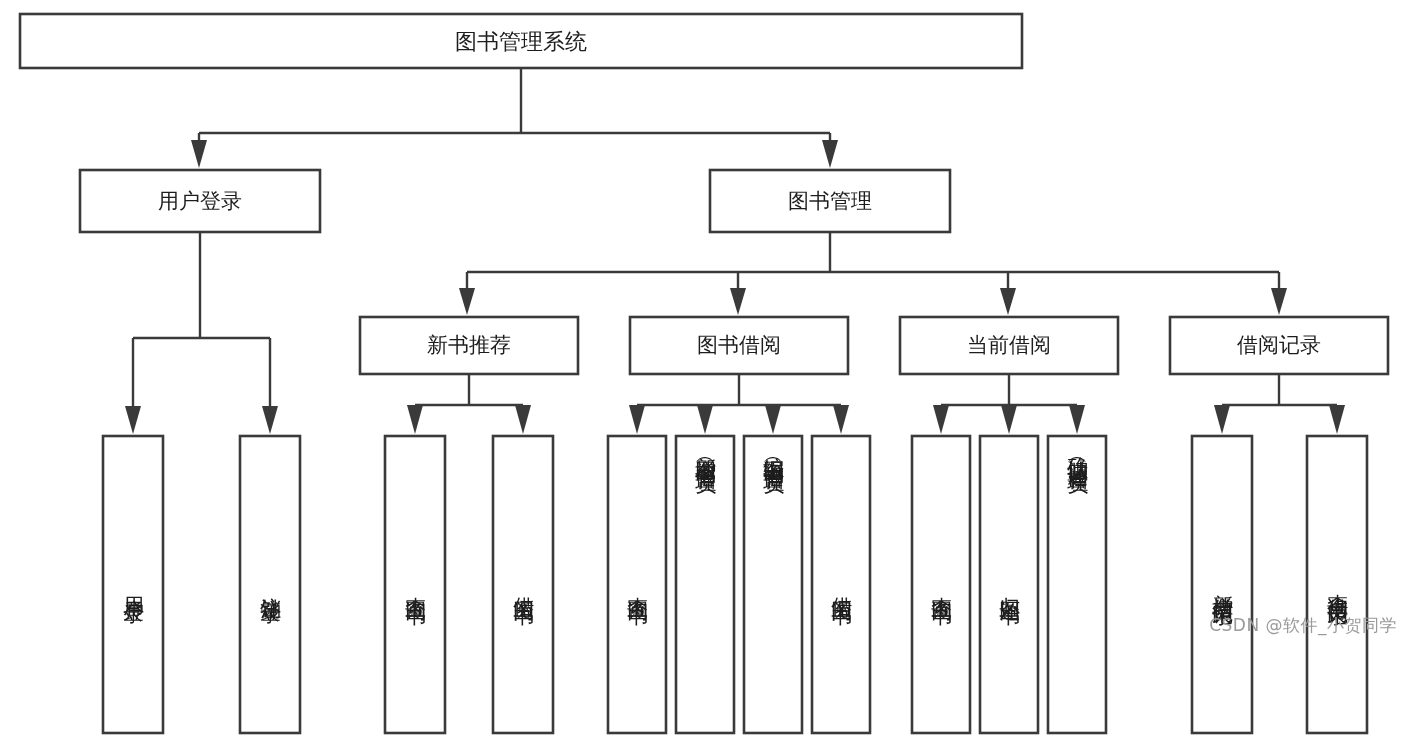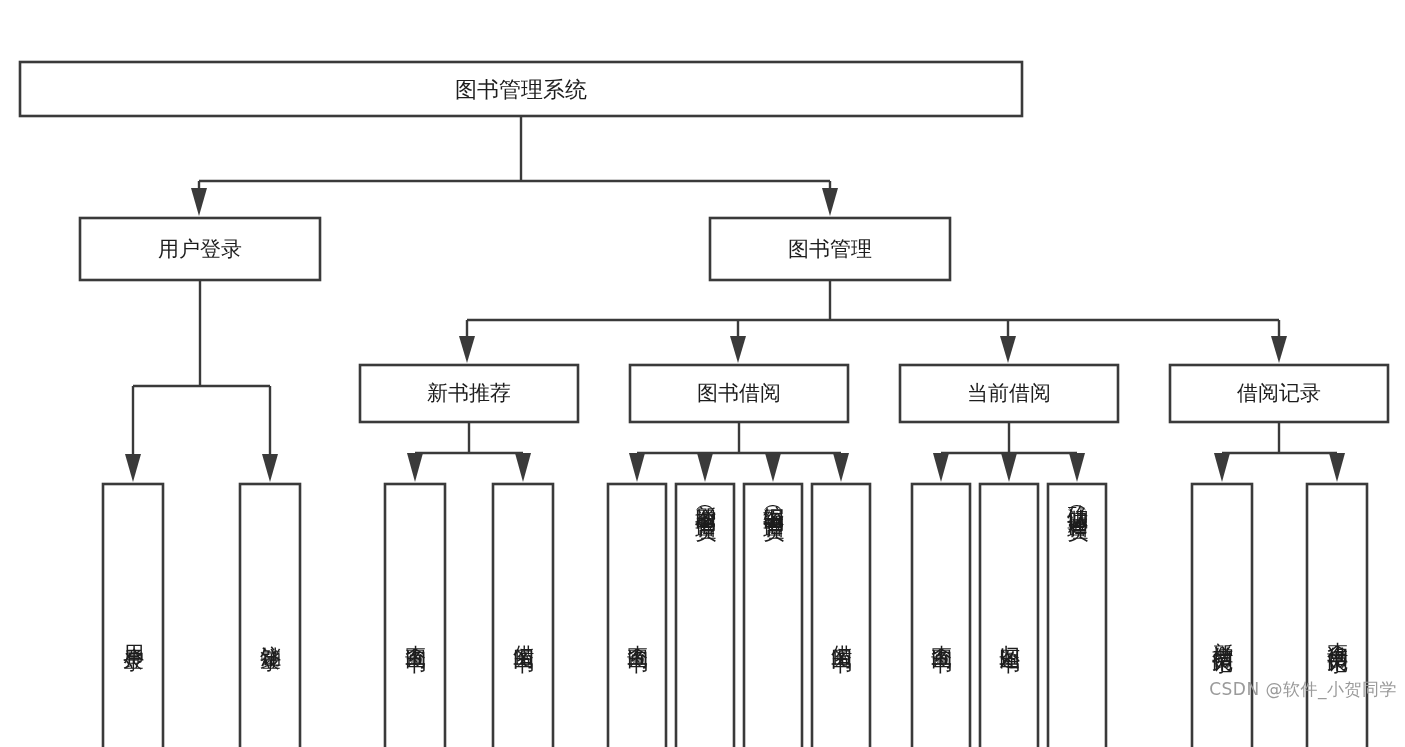--- a/index.html
+++ b/index.html
@@ -11,21 +11,20 @@
     width: 1405px;
     height: 747px;
     font-family: "DejaVu Sans", "Liberation Sans", sans-serif;
     overflow: hidden;
   }
   #diagram-root {
     position: relative;
     width: 1405px;
     height: 657px;
     background: #ffffff;
-    margin-top: 48px;
   }
   svg#flowchart {
     position: absolute;
     top: 0;
     left: 0;
     width: 1405px;
     height: 747px;
     display: block;
   }
   .node-box {
@@ -70,21 +69,21 @@
     font-family: "DejaVu Sans", "Liberation Sans", sans-serif;
     font-size: 21px;
     line-height: 1.22;
     letter-spacing: 2.5px;
     color: #1d1d1d;
     white-space: nowrap;
   }
   #watermark {
     position: absolute;
     right: 8px;
-    bottom: 4px;
+    bottom: 20px;
     font-family: "DejaVu Sans", "Liberation Sans", sans-serif;
     font-size: 17px;
     color: #9a9a9a;
     letter-spacing: 0.5px;
     white-space: nowrap;
   }
 </style>
 </head>
 <body>
 

